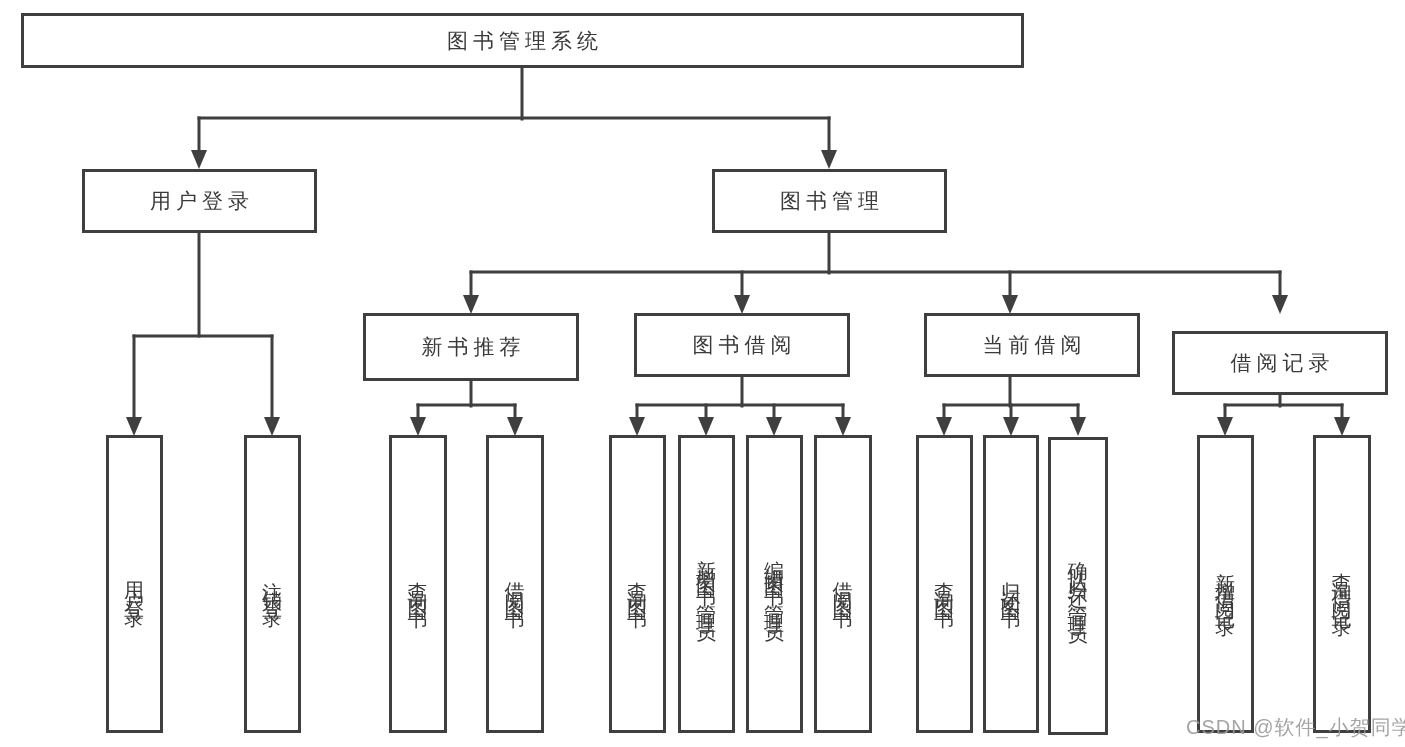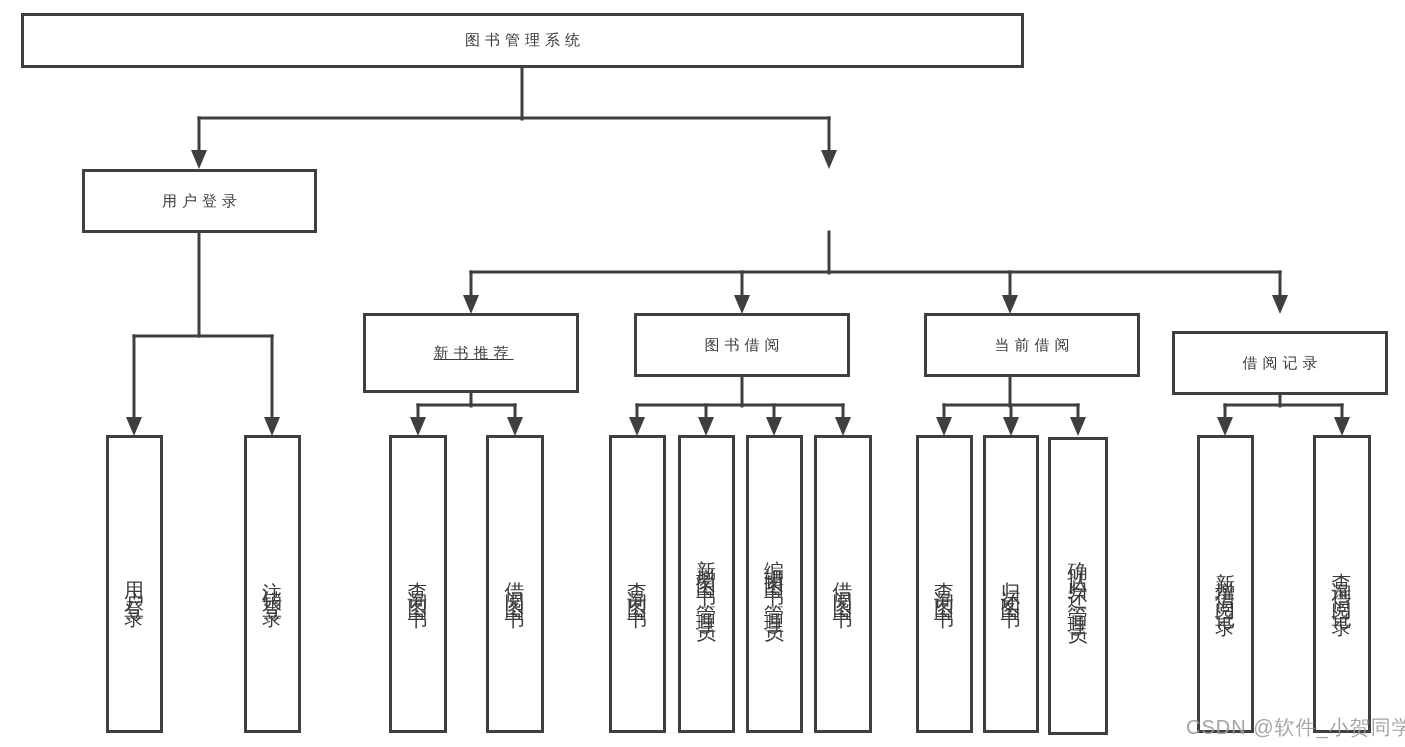--- a/index.html
+++ b/index.html
@@ -23,21 +23,21 @@
     box-sizing:border-box;
     border:3px solid var(--line);
     background:#ffffff;
     display:flex;
     align-items:center;
     justify-content:center;
     color:var(--text);
     z-index:2;
   }
   .box.h span{
-    font-size:15px;
+    font-size:21px;
     letter-spacing:5px;
     text-indent:5px;
     white-space:nowrap;
   }
   .box.v span{
     writing-mode:vertical-rl;
     font-size:20px;
     letter-spacing:9px;
     line-height:1;
     white-space:nowrap;
@@ -134,22 +134,25 @@
     </g>
   </svg>
 
   <div class="box h" style="left:21px;top:13px;width:1003px;height:55px;">
     <span>图书管理系统</span>
   </div>
 
   <div class="box h" style="left:82px;top:169px;width:235px;height:64px;">
     <span>用户登录</span>
   </div>
-
-  <div class="box h" style="left:363px;top:313px;width:216px;height:80px;text-decoration:underline;">
+  <div class="box h" style="left:712px;top:169px;width:235px;height:64px;">
+    <span>图书管理</span>
+  </div>
+
+  <div class="box h" style="left:363px;top:313px;width:216px;height:68px;">
     <span>新书推荐</span>
   </div>
   <div class="box h" style="left:634px;top:313px;width:216px;height:64px;text-align:right;">
     <span>图书借阅</span>
   </div>
   <div class="box h" style="left:924px;top:313px;width:216px;height:64px;">
     <span>当前借阅</span>
   </div>
   <div class="box h" style="left:1172px;top:331px;width:216px;height:64px;">
     <span>借阅记录</span>

